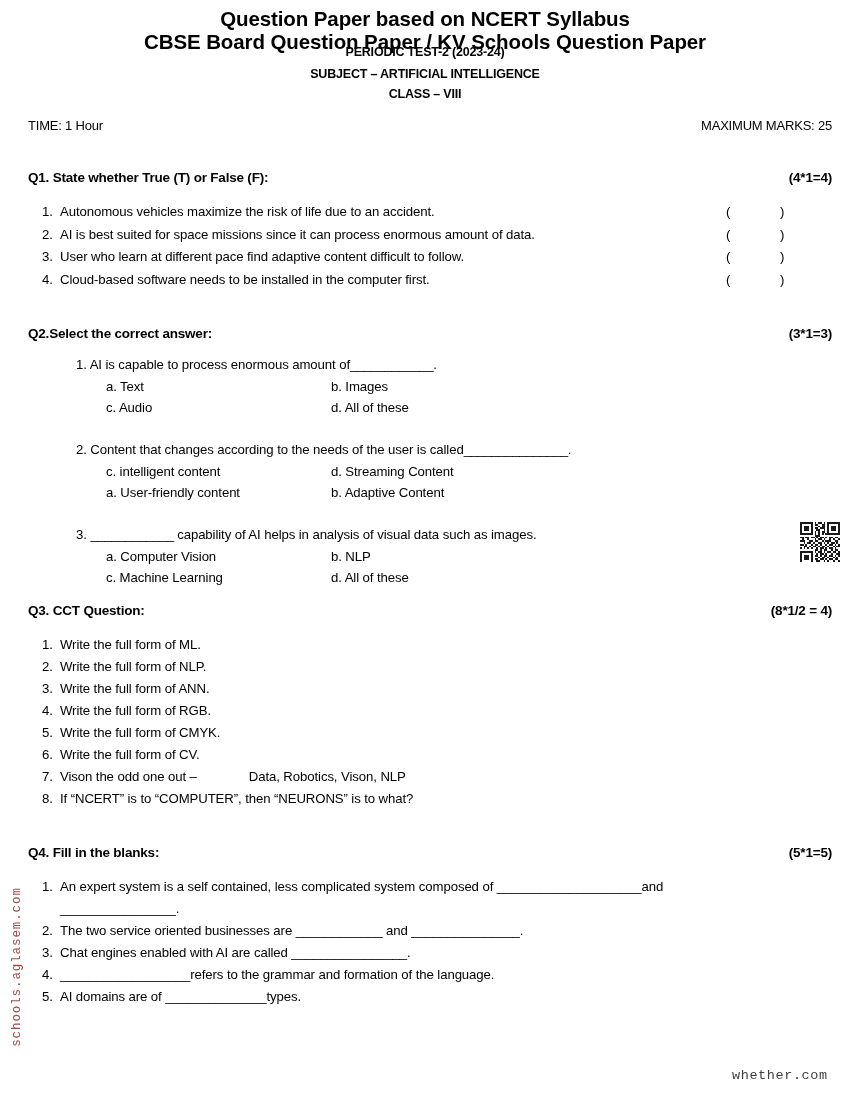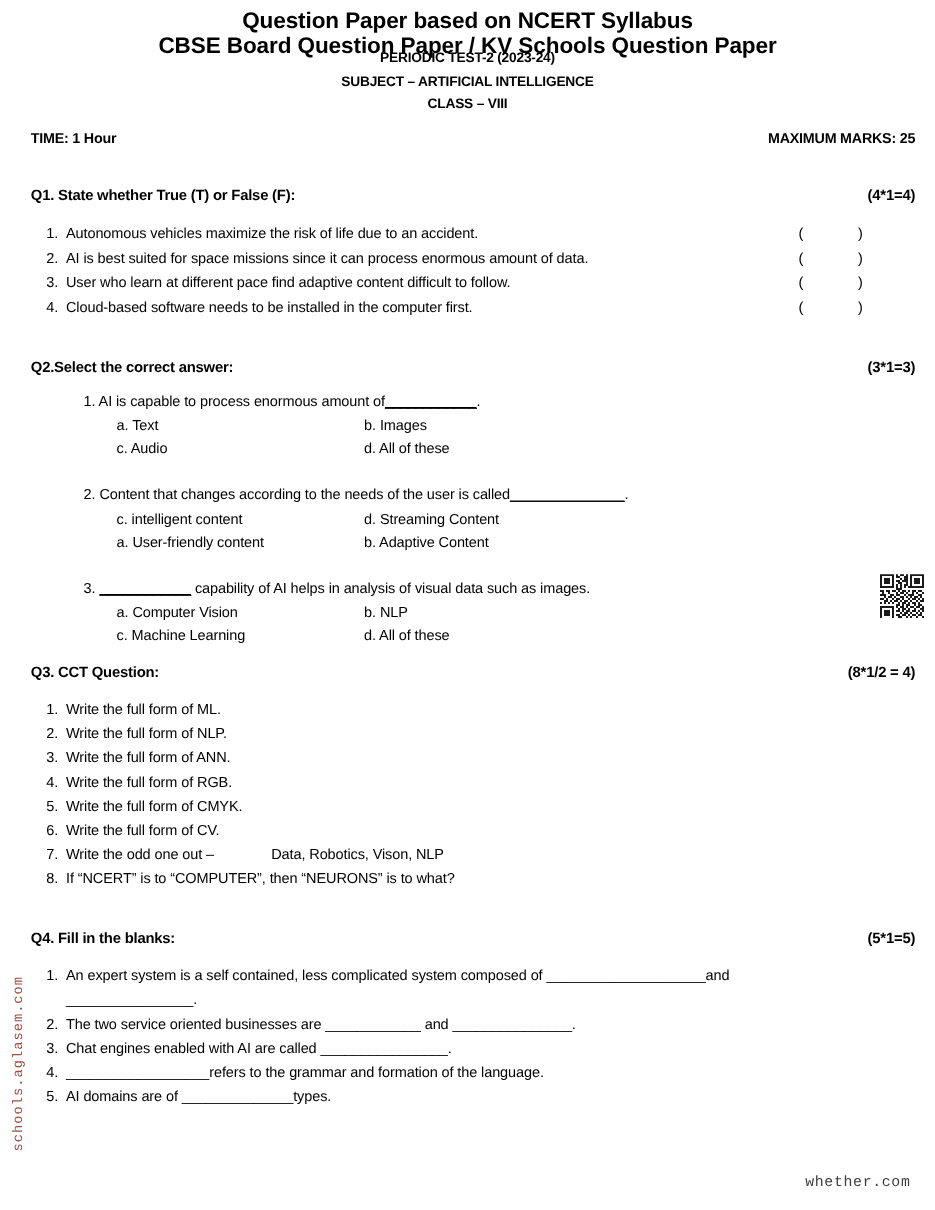--- a/index.html
+++ b/index.html
@@ -64,21 +64,21 @@
   
   .meta-row {
     position: absolute;
     left: 28px;
     right: 18px;
     top: 118px;
     display: flex;
     justify-content: space-between;
     align-items: baseline;
     font-size: 13px;
-    font-weight: bold;
+    font-weight: normal;
     letter-spacing: -0.2px;
   }
 
   
   .section {
     position: absolute;
     left: 28px;
     right: 18px;
   }
   .sec-head {
@@ -139,21 +139,21 @@
   }
   .q2-optrow {
     display: flex;
     font-size: 13.2px;
     letter-spacing: -0.1px;
     line-height: 20.5px;
   }
   .q2-opt-left { width: 225px; flex: 0 0 225px; }
   .q2-opt-right { flex: 1 1 auto; }
 
-  .blank { text-decoration: underline; letter-spacing: -0.4px; }
+  .blank { letter-spacing: -0.4px; }
 
   
   .q3-list { margin-top: 16px; }
   .q3-row {
     display: flex;
     align-items: baseline;
     font-size: 13.2px;
     letter-spacing: -0.1px;
     line-height: 22px;
   }
@@ -619,21 +619,21 @@
       <div class="q3-row">
         <span class="q3-num">5.</span>
         <span>Write the full form of CMYK.</span>
       </div>
       <div class="q3-row">
         <span class="q3-num">6.</span>
         <span>Write the full form of CV.</span>
       </div>
       <div class="q3-row">
         <span class="q3-num">7.</span>
-        <span>Write the odd one out –</span>
+        <span>Vison the odd one out –</span>
         <span class="q3-gap"></span>
         <span>Data, Robotics, Vison, NLP</span>
       </div>
       <div class="q3-row">
         <span class="q3-num">8.</span>
         <span>If “NCERT” is to “COMPUTER”, then “NEURONS” is to what?</span>
       </div>
     </div>
   </div>
 

